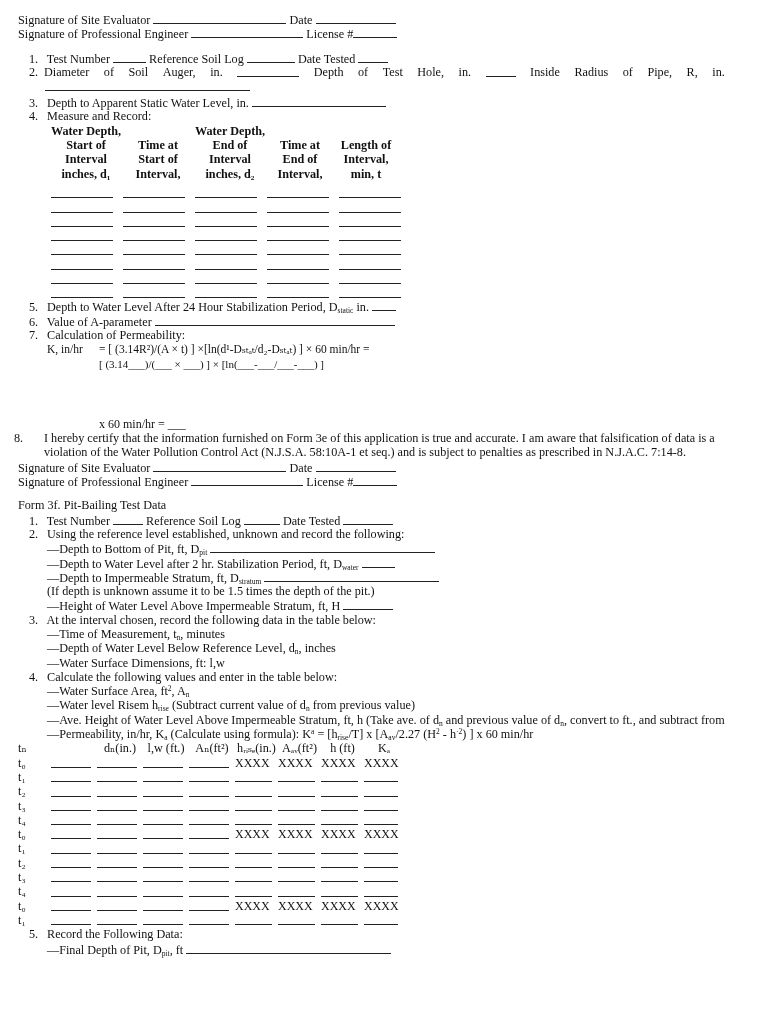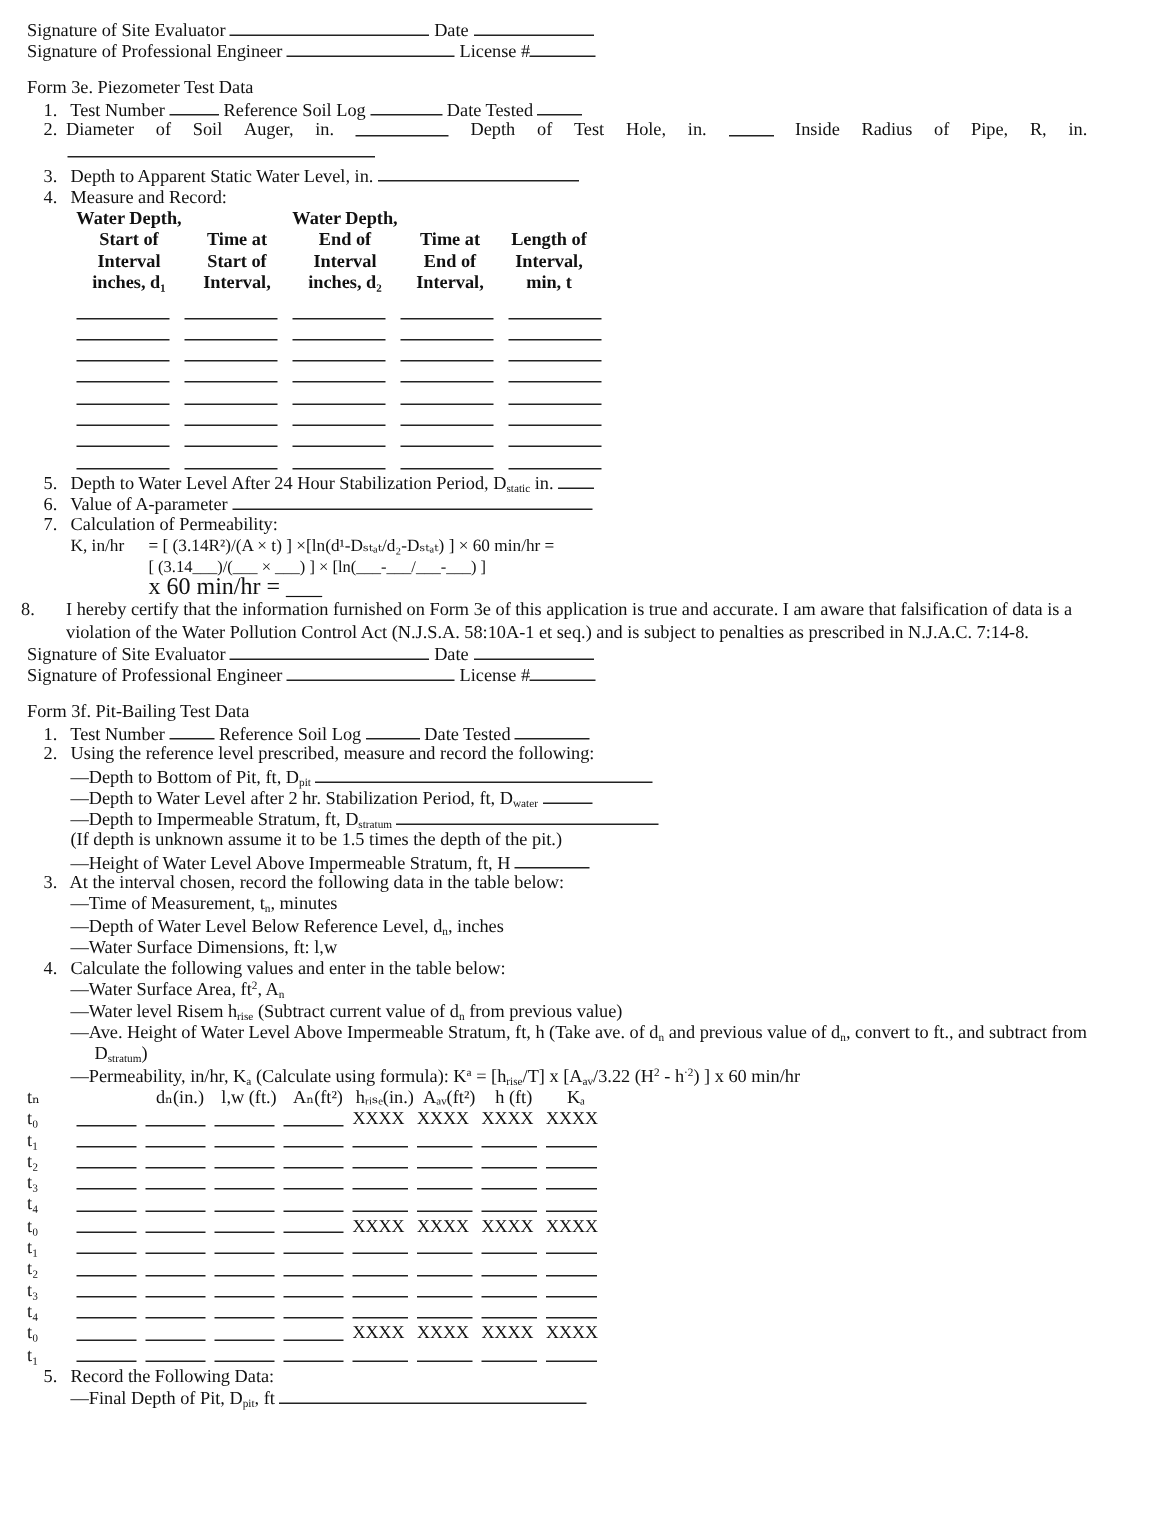--- a/index.html
+++ b/index.html
@@ -37,21 +37,20 @@
     <span>Date</span>
     <span class="blank" style="width:80px"></span>
   </div>
   <div class="line">
     <span>Signature of Professional Engineer</span>
     <span class="blank" style="width:112px"></span>
     <span>License #</span><span class="blank" style="width:44px"></span>
   </div>
   <div class="gap"></div>
 
-  <div class="line">Form 3e. Piezometer Test Data</div>
   <div class="line indent1">
     <span class="num">1.</span>
     <span>Test Number</span>
     <span class="blank" style="width:33px"></span>
     <span>Reference Soil Log</span>
     <span class="blank" style="width:48px"></span>
     <span>Date Tested</span>
     <span class="blank" style="width:30px"></span>
   </div>
   <div class="line indent1" style="display:flex;">
@@ -193,21 +192,21 @@
     <span class="blank" style="width:240px"></span>
   </div>
   <div class="line indent1">
     <span class="num">7.</span>
     <span>Calculation of Permeability:</span>
   </div>
   <div class="line" style="padding-left:29px; font-size:11.5px;">
     <span style="display:inline-block; width:52px">K, in/hr</span><span>= [ (3.14R²)/(A × t) ] ×[ln(d¹-Dₛₜₐₜ/d₂-Dₛₜₐₜ) ] × 60 min/hr =</span>
   </div>
   <div class="line" style="padding-left:81px; font-size:11px;">[ (3.14___)/(___ × ___) ] × [ln(___-___/___-___) ]</div>
-  <div class="line" style="padding-left:81px; font-size:16px;">x 60 min/hr = ___</div>
+  <div class="line" style="padding-left:81px; font-size:12px;margin-top:46px;">x 60 min/hr = ___</div>
   <div class="para" style="padding-left:26px;">
     <span class="num">8.</span><span>I hereby certify that the information furnished on Form 3e of this application is true and accurate. I am aware that falsification of data is a violation of the Water Pollution Control Act (N.J.S.A. 58:10A-1 et seq.) and is subject to penalties as prescribed in N.J.A.C. 7:14-8.</span>
   </div>
   <div class="line">
     <span>Signature of Site Evaluator</span>
     <span class="blank" style="width:133px"></span>
     <span>Date</span>
     <span class="blank" style="width:80px"></span>
   </div>
   <div class="line">
@@ -222,21 +221,21 @@
     <span class="num">1.</span>
     <span>Test Number</span>
     <span class="blank" style="width:30px"></span>
     <span>Reference Soil Log</span>
     <span class="blank" style="width:36px"></span>
     <span>Date Tested</span>
     <span class="blank" style="width:50px"></span>
   </div>
   <div class="line indent1">
     <span class="num">2.</span>
-    <span>Using the reference level prescribed, measure and record the following:</span>
+    <span>Using the reference level established, unknown and record the following:</span>
   </div>
   <div class="line indent3">
     <span>—Depth to Bottom of Pit, ft, D</span><sub>pit</sub>
     <span class="blank" style="width:225px"></span>
   </div>
   <div class="line indent3">
     <span>—Depth to Water Level after 2 hr. Stabilization Period, ft, D</span><sub>water</sub>
     <span class="blank" style="width:33px"></span>
   </div>
   <div class="line indent3">
@@ -267,25 +266,22 @@
   </div>
   <div class="line indent3">
     <span>—Water Surface Area, ft</span><sup>2</sup><span>, A</span><sub>n</sub>
   </div>
   <div class="line indent3">
     <span>—Water level Risem h</span><sub>rise</sub><span> (Subtract current value of d</span><sub>n</sub><span> from previous value)</span>
   </div>
   <div class="line indent3">
     <span>—Ave. Height of Water Level Above Impermeable Stratum, ft, h (Take ave. of d</span><sub>n</sub><span> and previous value of d</span><sub>n</sub><span>, convert to ft., and subtract from</span>
   </div>
-  <div class="line" style="padding-left:45px;">
-    <span>D</span><sub>stratum</sub><span>)</span>
-  </div>
-  <div class="line indent3">
-    <span>—Permeability, in/hr, K</span><sub>a</sub><span> (Calculate using formula):  K</span><sup>a</sup><span> = [h</span><sub>rise</sub><span>/T] x [A</span><sub>av</sub><span>/3.22 (H</span><sup>2</sup><span> - h</span><sup>·2</sup><span>) ] x 60 min/hr</span>
+  <div class="line indent3">
+    <span>—Permeability, in/hr, K</span><sub>a</sub><span> (Calculate using formula):  K</span><sup>a</sup><span> = [h</span><sub>rise</sub><span>/T] x [A</span><sub>av</sub><span>/2.27 (H</span><sup>2</sup><span> - h</span><sup>·2</sup><span>) ] x 60 min/hr</span>
   </div>
 
   <div class="tbl3f">
     <div class="r">
       <div>tₙ</div>
       <div></div>
       <div class="c">dₙ(in.)</div>
       <div class="c">l,w (ft.)</div>
       <div class="c">Aₙ(ft²)</div>
       <div class="c">hᵣᵢₛₑ(in.)</div>

